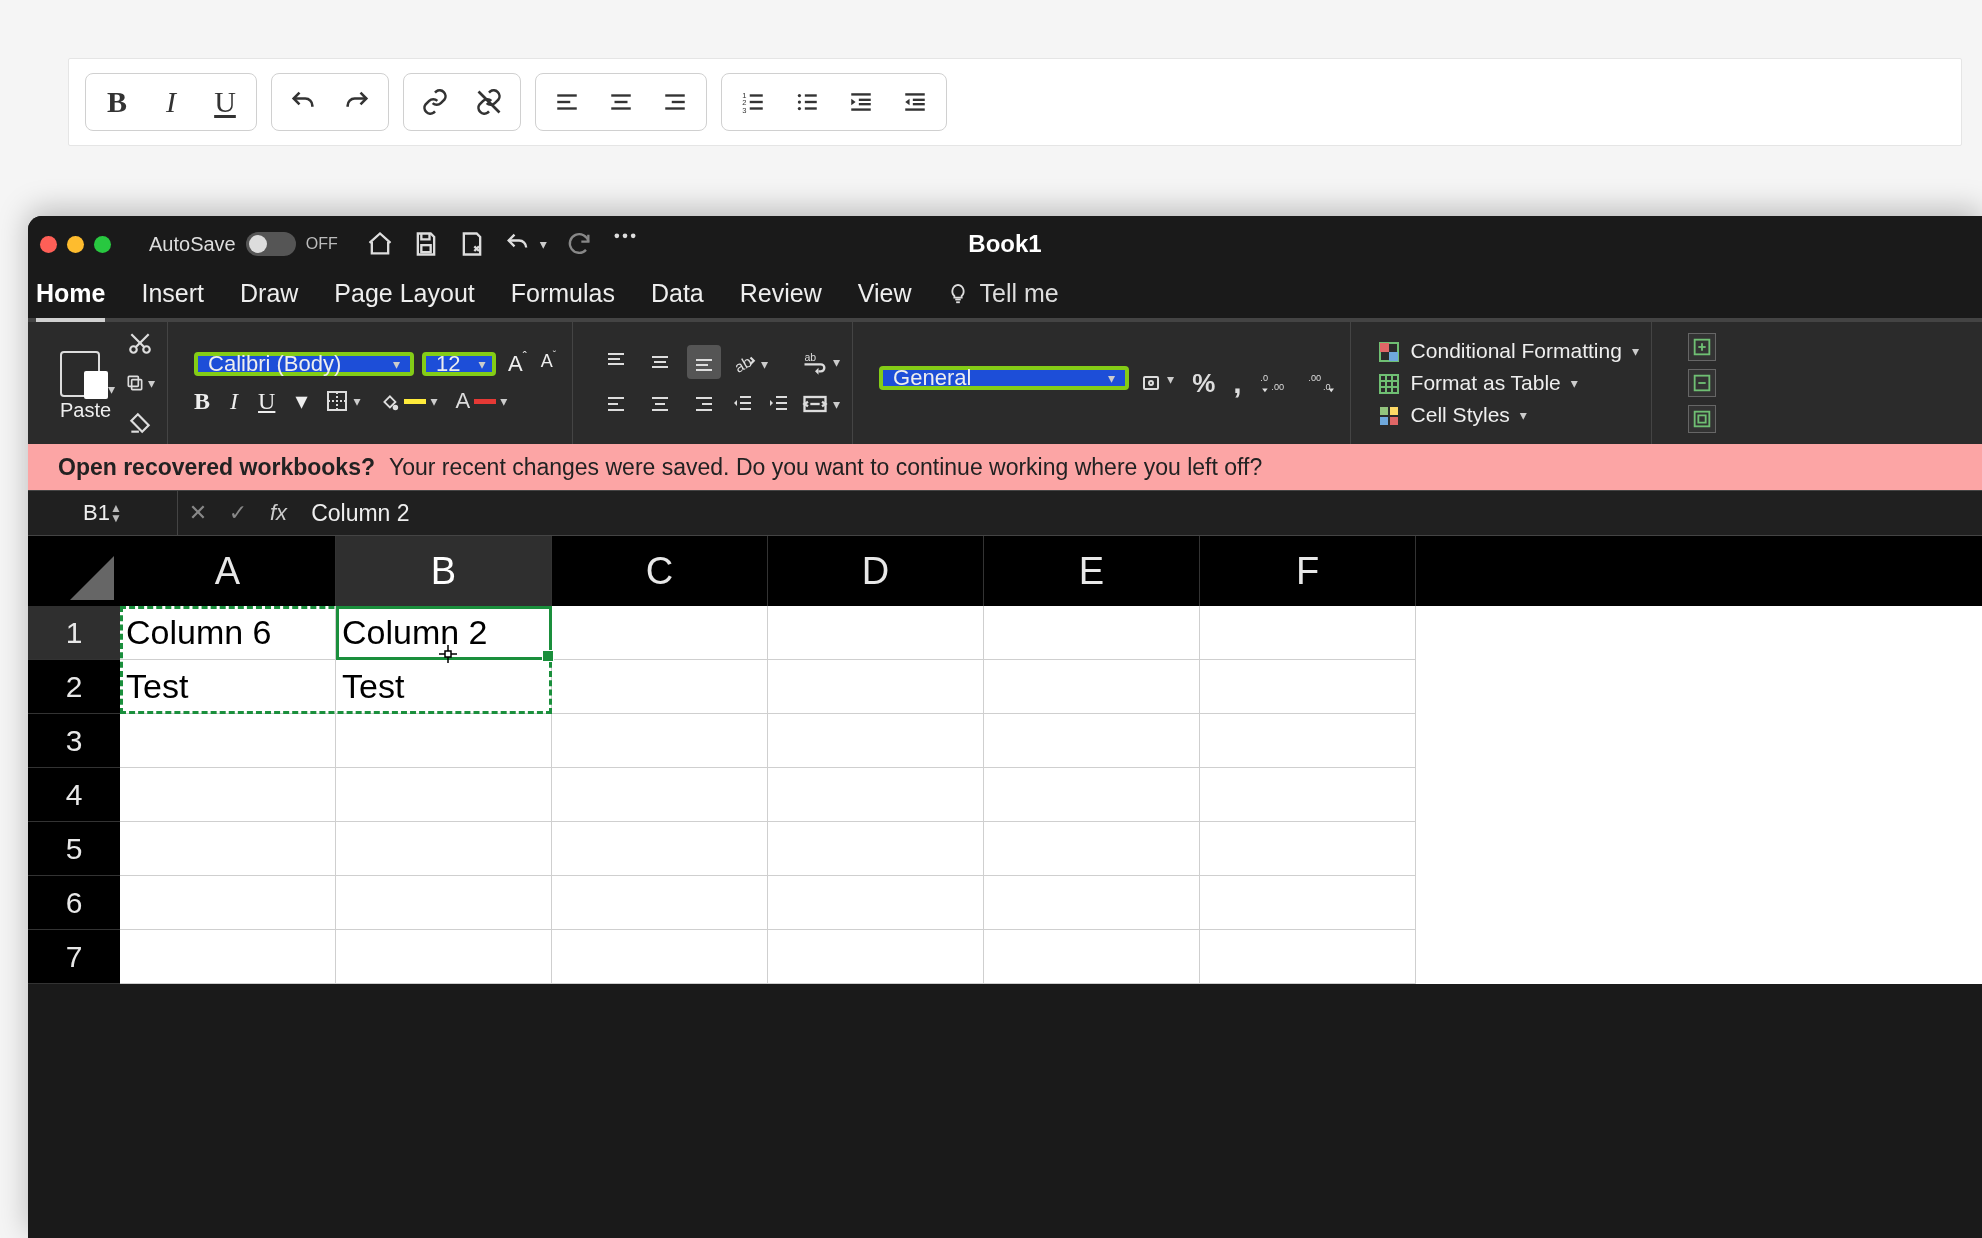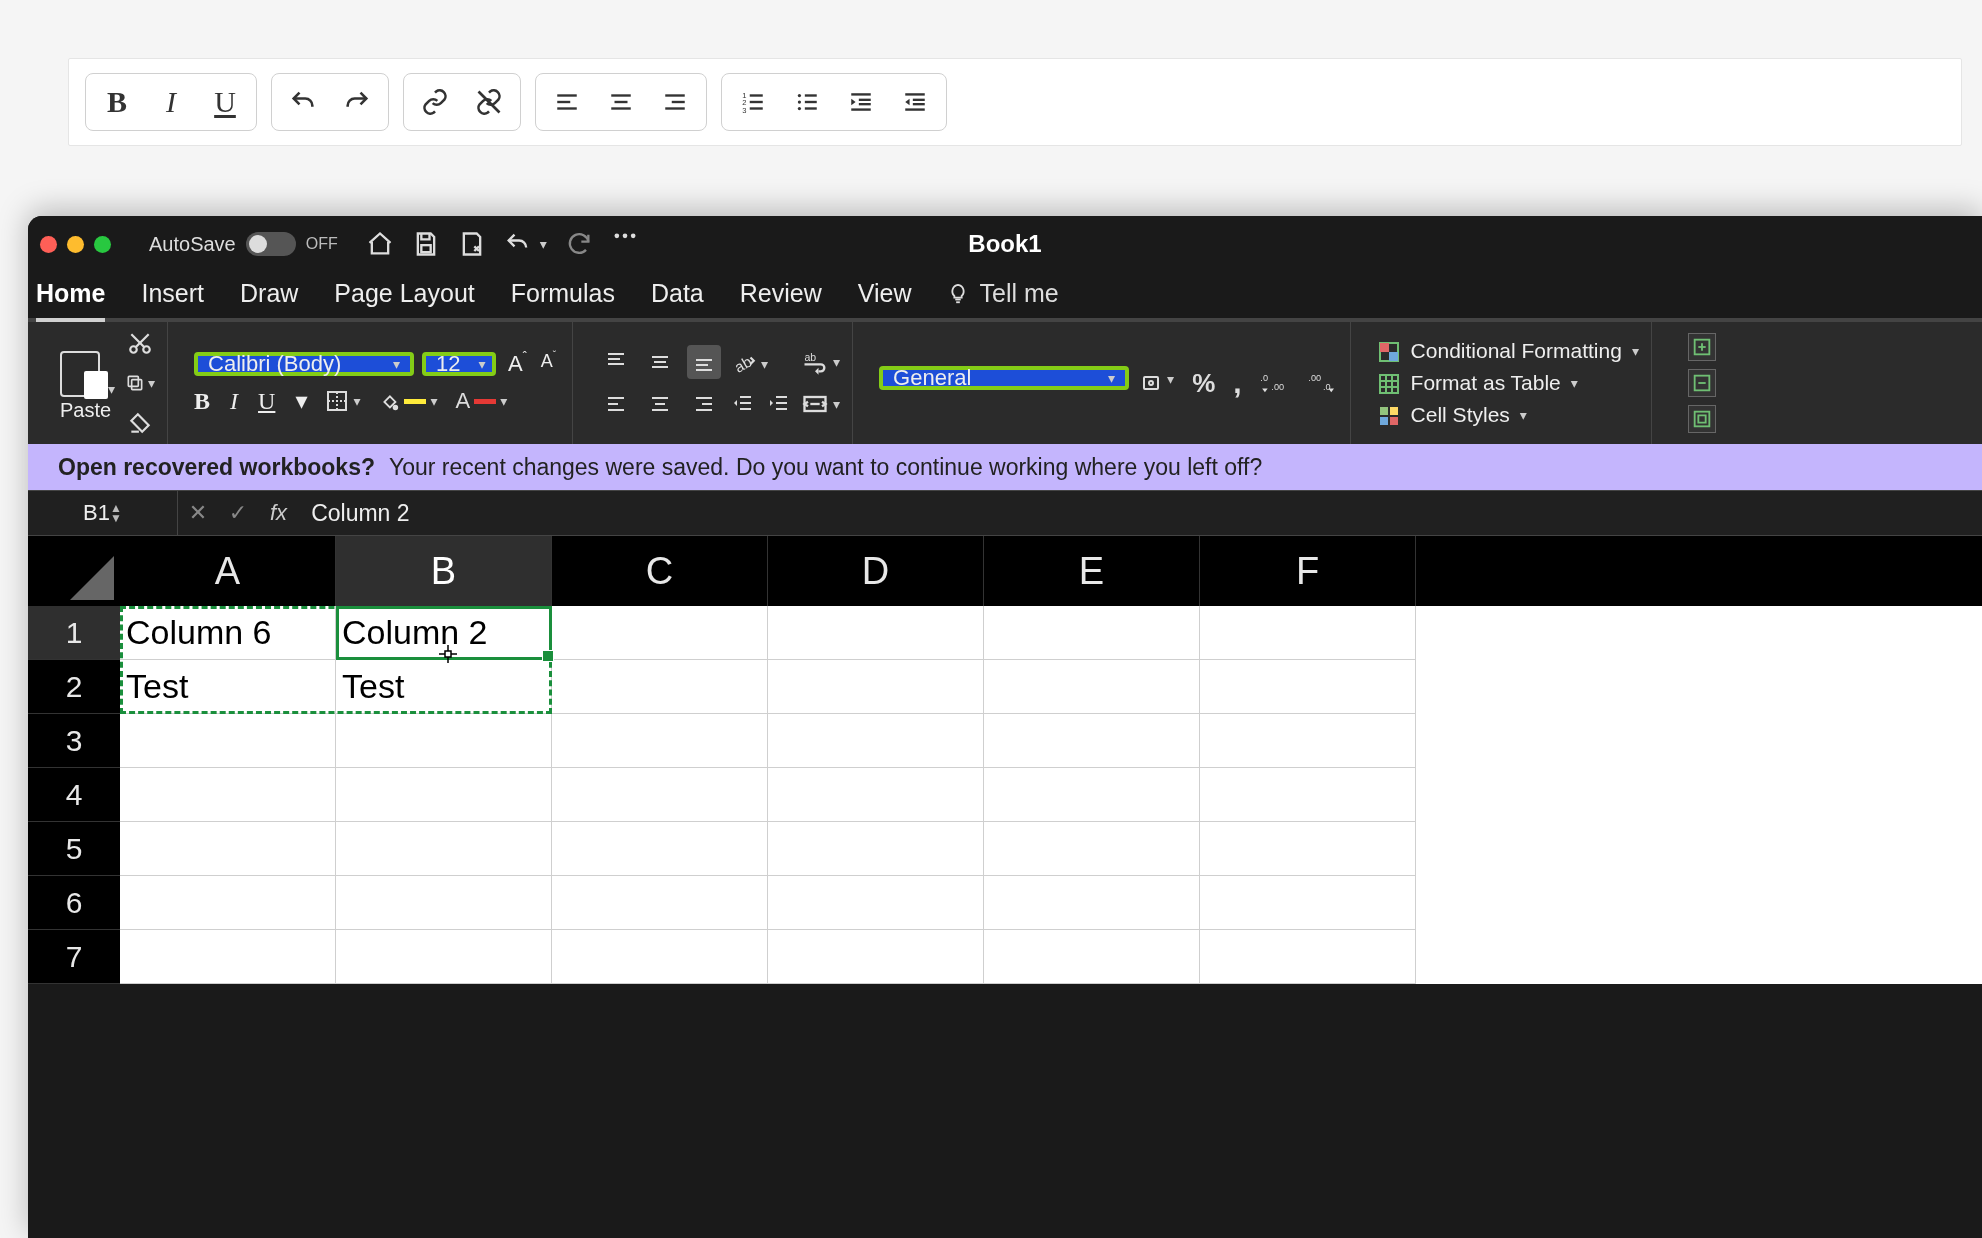--- a/index.html
+++ b/index.html
@@ -102,21 +102,21 @@
   .numfmt { width:250px; justify-content:space-between; }
   .numicons { display:flex; align-items:center; gap:18px; }
   .styles-col { display:flex; flex-direction:column; gap:8px; }
   .style-item { display:flex; align-items:center; gap:10px; font-size:21px; color:#eee; white-space:nowrap;}
   .style-item .sicon { width:24px; height:22px; }
   .cells-col { display:flex; flex-direction:column; gap:8px; padding-left:10px;}
   .cellsbtn { width:28px; height:28px; background:#333; border:1px solid #666; display:flex; align-items:center; justify-content:center;}
 
   
   .banner {
-    background:#c4b5fd; color:#222; height:46px;
+    background:#fca5a5; color:#222; height:46px;
     display:flex; align-items:center; padding: 0 30px; gap: 14px;
     font-size:23px;
   }
   .banner b { font-weight:700; }
 
   
   .fbar { height:46px; background:#202020; display:flex; align-items:center; border-top:1px solid #444; border-bottom:1px solid #444;}
   .namebox { width:150px; padding:0 14px; color:#eee; font-size:22px; display:flex; align-items:center; justify-content:center; border-right:1px solid #444; height:100%;}
   .spin { display:flex; flex-direction:column; font-size:12px; color:#bbb; line-height:10px;}
   .fx-cancel, .fx-enter { width:40px; text-align:center; color:#888; font-size:22px;}

